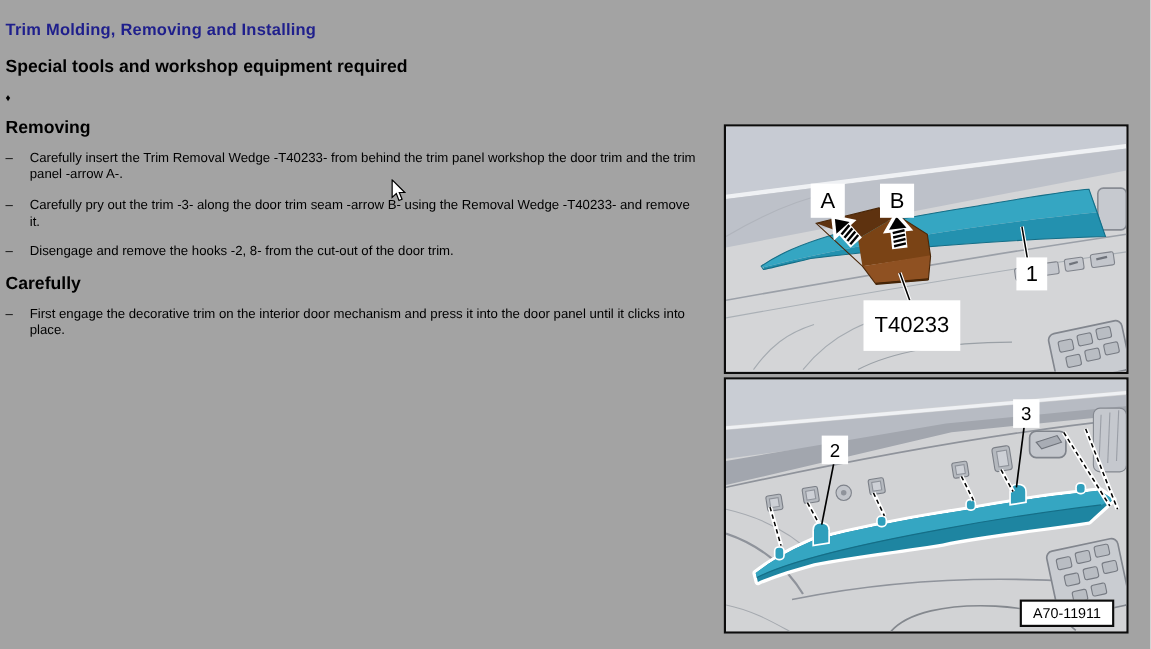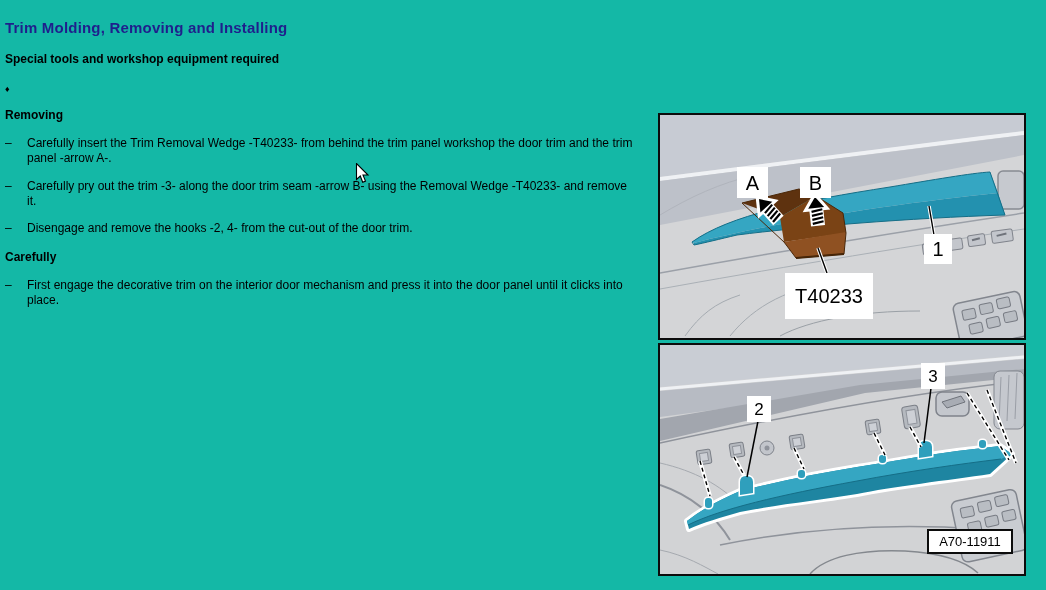--- a/index.html
+++ b/index.html
@@ -1,24 +1,24 @@
 <!DOCTYPE html>
 <html><head>
 <meta charset="utf-8">
 <style>
   html,body{margin:0;padding:0;background:#fff;}
   .page{
-    position:relative;width:1046px;height:590px;background:#14b8a6;
+    position:relative;width:1046px;height:590px;background:#a3a3a3;
     font-family:"Liberation Sans","DejaVu Sans",sans-serif;color:#000;overflow:hidden;
   }
   .abs{position:absolute;}
   .page-title{
     left:5px;top:19px;font-size:15px;font-weight:bold;color:#1f1f8c;letter-spacing:0.2px;
   }
-  .subhead{left:5px;font-size:12px;font-weight:bold;color:#000;}
+  .subhead{left:5px;font-size:16px;font-weight:bold;color:#000;}
   .step{left:5px;display:flex;align-items:flex-start;font-size:12px;line-height:15px;}
   .step .marker{width:22px;flex:0 0 22px;}
   .step .bullet-glyph{width:23px;flex:0 0 23px;font-size:9px;padding-top:2px;}
   .step .txt{width:606px;}
   
   .figure{
     position:absolute;left:658px;width:368px;border:2px solid #0c0c0c;
     background:#d2d3d5;box-sizing:border-box;overflow:hidden;
   }
   #figure1{top:113px;height:227px;}
@@ -54,21 +54,21 @@
   <div class="abs step" style="top:136px;">
     <span class="marker">–</span>
     <span class="txt">Carefully insert the Trim Removal Wedge -T40233- from behind the trim panel workshop the door trim and the trim panel -arrow A-.</span>
   </div>
   <div class="abs step" style="top:179px;">
     <span class="marker">–</span>
     <span class="txt">Carefully pry out the trim -3- along the door trim seam -arrow B- using the Removal Wedge -T40233- and remove it.</span>
   </div>
   <div class="abs step" style="top:221px;">
     <span class="marker">–</span>
-    <span class="txt">Disengage and remove the hooks -2, 4- from the cut-out of the door trim.</span>
+    <span class="txt">Disengage and remove the hooks -2, 8- from the cut-out of the door trim.</span>
   </div>
 
   <div class="abs subhead" style="top:250px;">Carefully</div>
 
   <div class="abs step" style="top:278px;">
     <span class="marker">–</span>
     <span class="txt">First engage the decorative trim on the interior door mechanism and press it into the door panel until it clicks into place.</span>
   </div>
 
   <div class="figure" id="figure1">
@@ -254,20 +254,20 @@
           <line x1="327" y1="45" x2="356" y2="118"></line>
         </g>
       </g>
 
       <line x1="98" y1="76" x2="87" y2="132" stroke="#000" stroke-width="1.5"></line>
       <line x1="271" y1="43" x2="264" y2="98" stroke="#000" stroke-width="1.5"></line>
     </svg>
 
     <div class="flabel mid" style="left:87px;top:51px;width:24px;height:26px;">2</div>
     <div class="flabel mid" style="left:261px;top:18px;width:24px;height:26px;">3</div>
-    <div class="figcode" style="left:267px;top:184px;width:82px;height:21px;">A70-11911</div>
+    <div class="figcode" style="left:267px;top:200px;width:82px;height:21px;">A70-11911</div>
   </div>
 
   <svg id="cursor" class="abs" viewBox="0 0 15 22">
     <path d="M1.5,0.5 L1.5,16.5 L5.3,13 L7.7,19.3 L10.5,18.1 L8,12 L13,12 Z" fill="#ffffff" stroke="#000000" stroke-width="1.1"></path>
   </svg>
 
 </div>
 
 </body></html>

